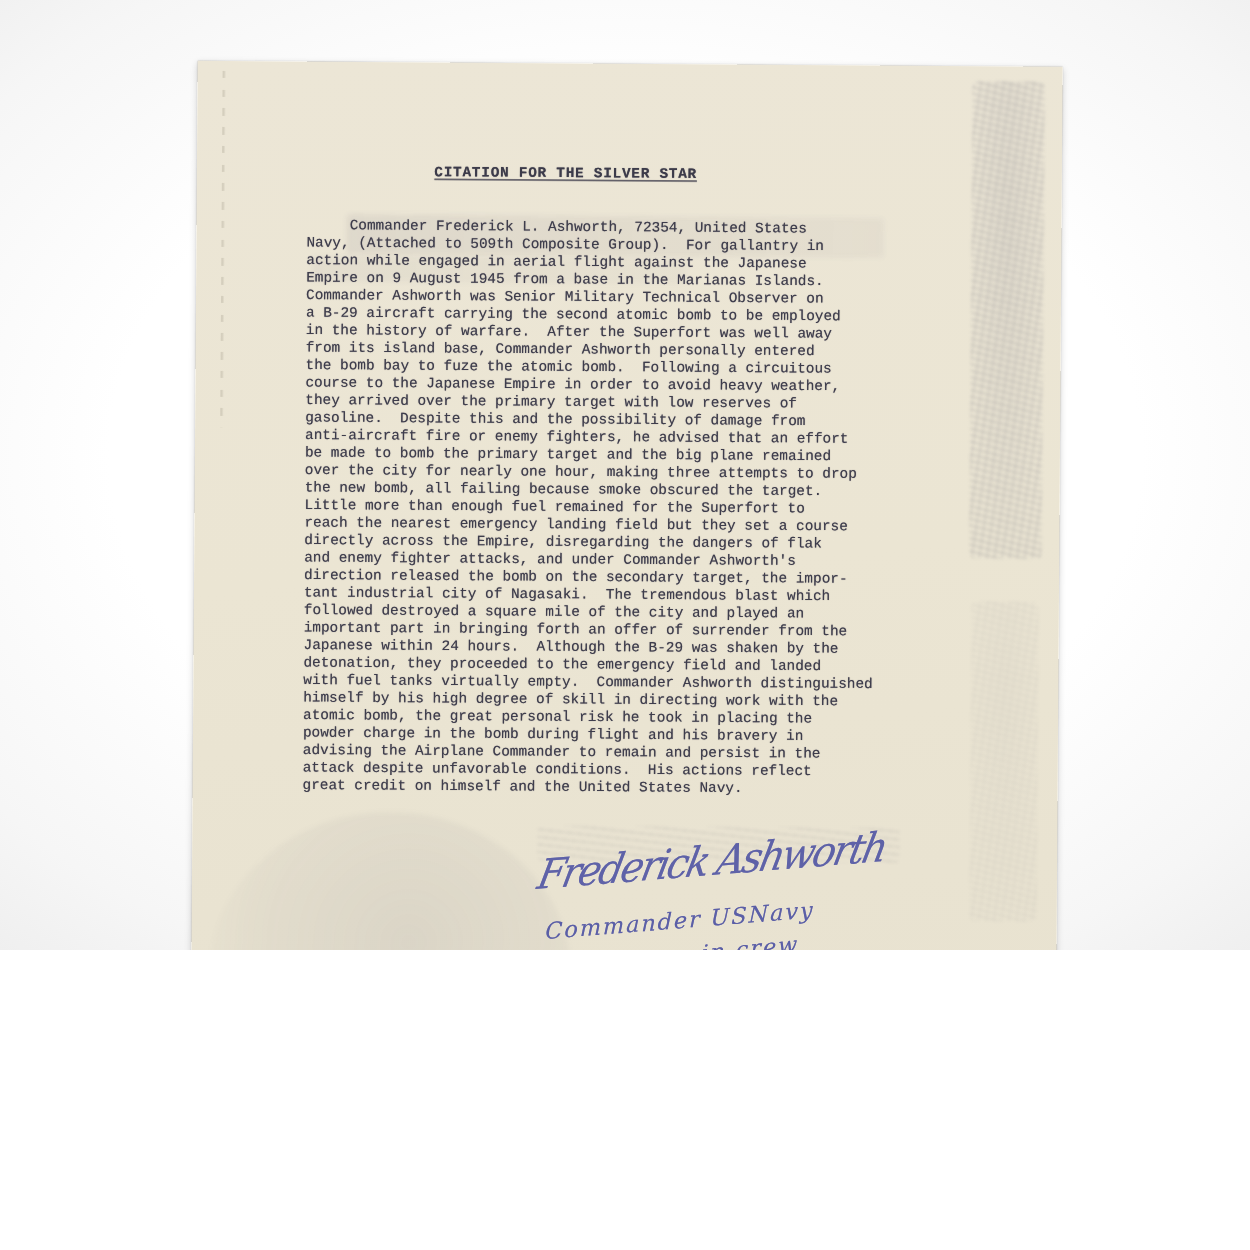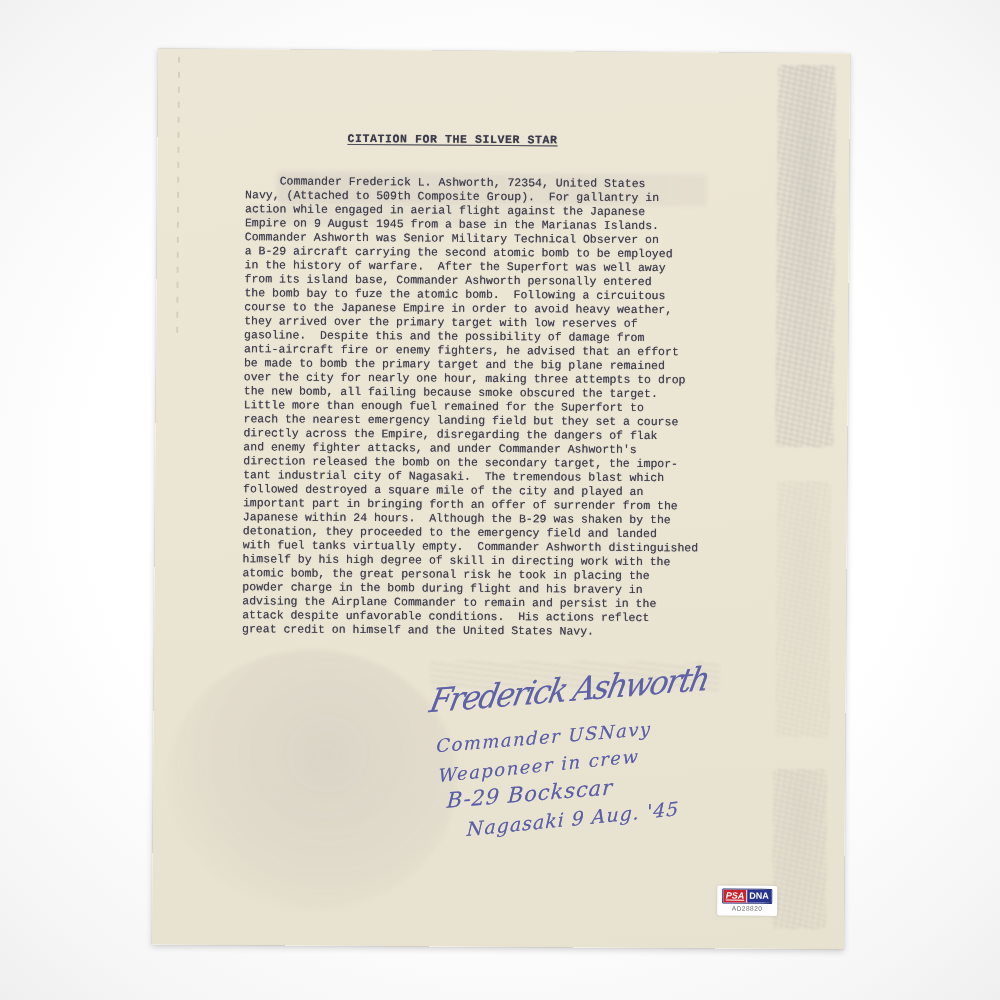--- a/index.html
+++ b/index.html
@@ -1,18 +1,18 @@
 <!DOCTYPE html>
 <html><head>
 <meta charset="utf-8">
 <style>
   html,body{margin:0;padding:0;}
   .stage{
     position:relative;
-    width:1000px;height:1000px;
+    width:1000px;height:760px;
     background:radial-gradient(ellipse 75% 70% at 50% 48%, #ffffff 55%, #f6f6f6 85%, #efefef 100%);
     overflow:hidden;
     font-family:"Liberation Sans", sans-serif;
   }
   .paper{
     position:absolute;
     left:155px;top:51px;
     width:692px;height:896px;
     background:linear-gradient(176deg,#ece6d6 0%,#ebe5d3 45%,#e7e1cf 100%);
     transform:rotate(0.4deg);

